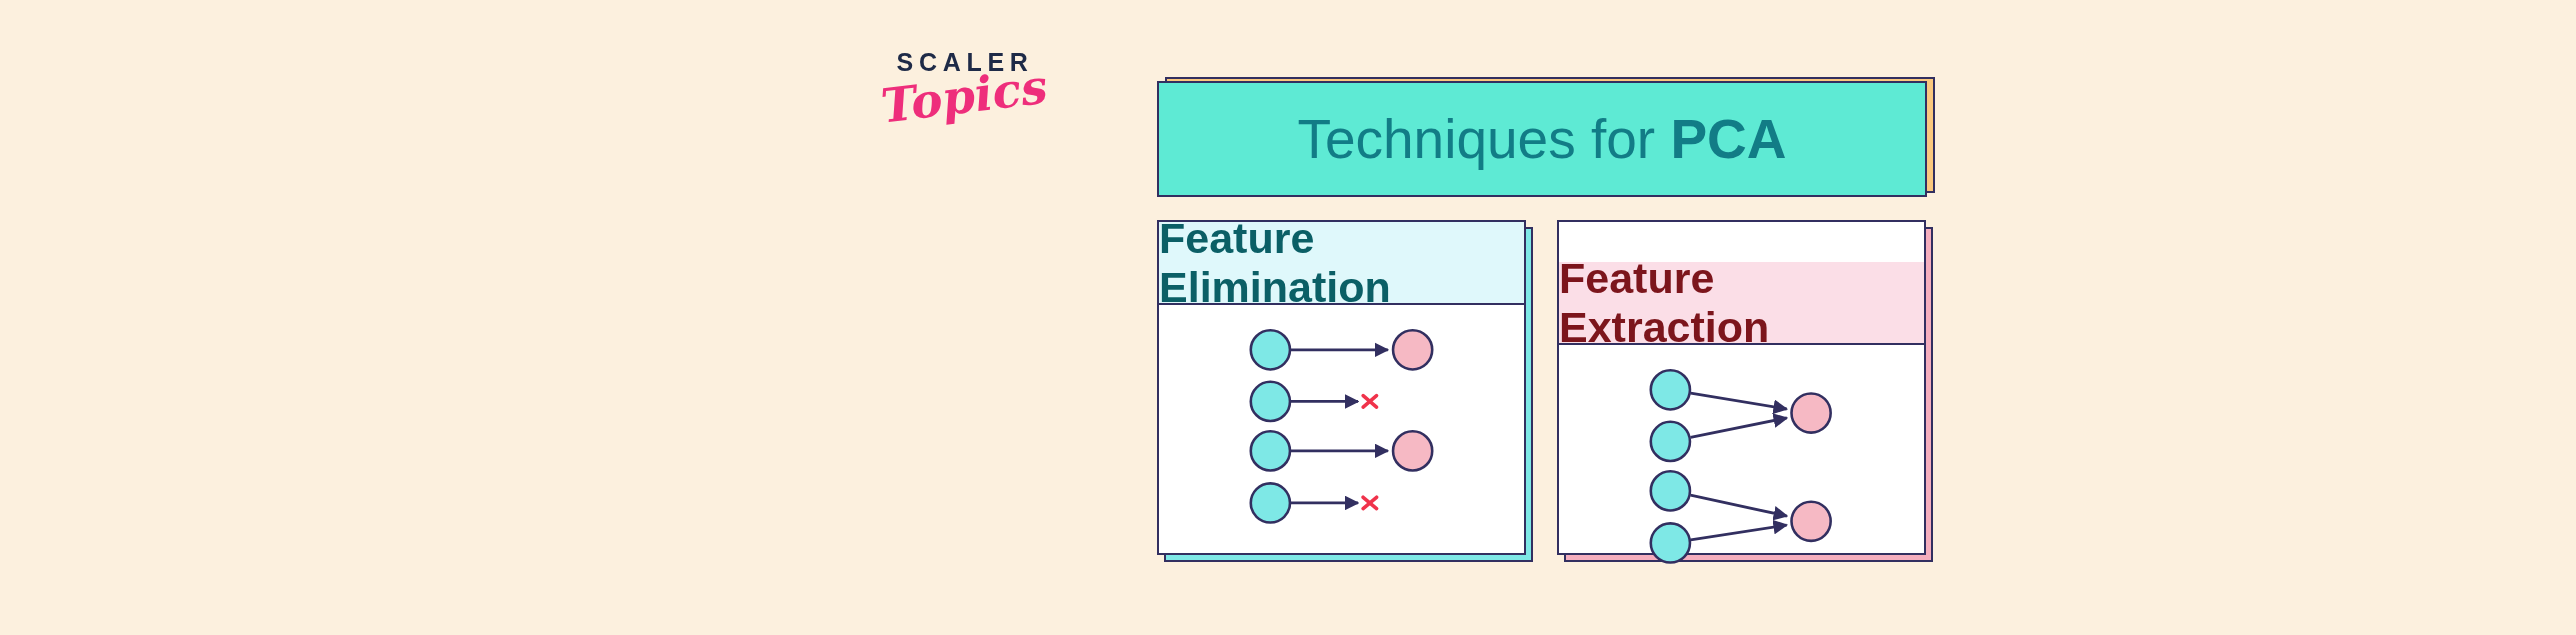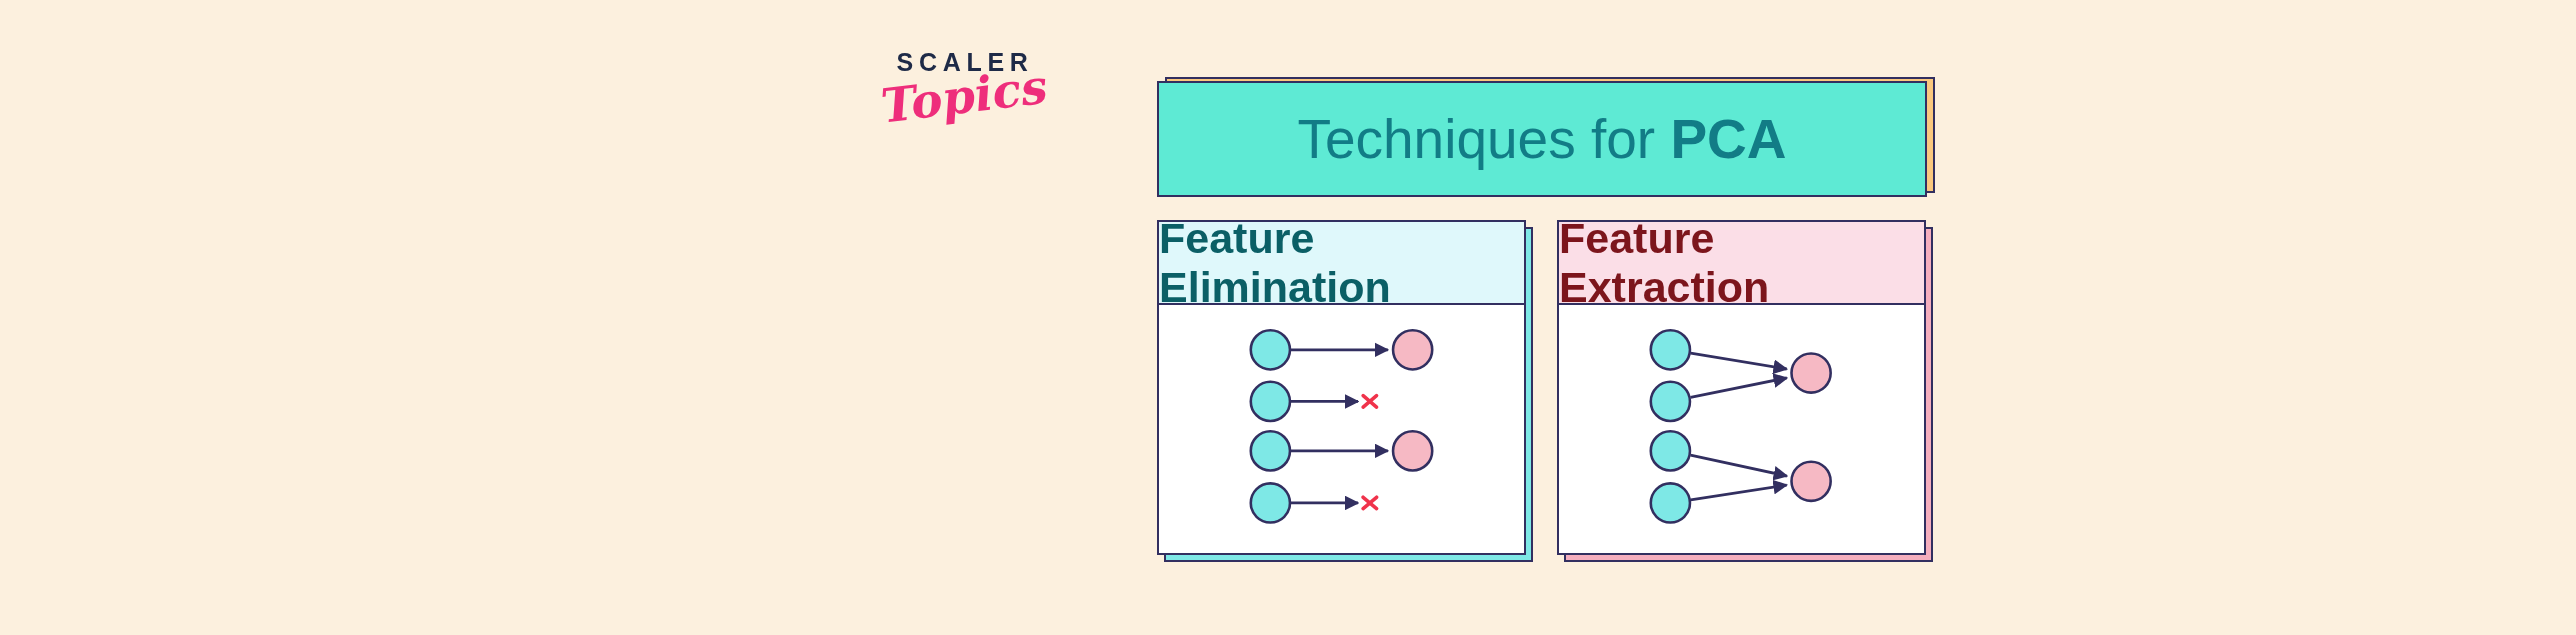--- a/index.html
+++ b/index.html
@@ -53,21 +53,21 @@
   .card-main{
     position:absolute;left:0;top:0;width:365px;height:331px;
     background:#FFFFFF;border:2.6px solid #322F60;
   }
   .card-header{
     height:81px;border-bottom:2.6px solid #322F60;
     display:flex;align-items:center;justify-content:center;
     font-size:43px;font-weight:bold;
   }
   .card-elim .card-header{background:#DFF8FB;color:#0B5F66;}
-  .card-extr .card-header{background:#FBDEE7;color:#7C151C;}
+  .card-extr .card-header{background:#FBDEE7;color:#7C151C;margin-top:40px;}
   .card-body{position:relative;width:365px;height:250px;}
   .card-body svg{position:absolute;left:0;top:0;}
 </style>
 </head>
 <body>
 
 <div class="canvas">
 
   <div class="logo">
     <div class="logo-scaler">SCALER</div>

